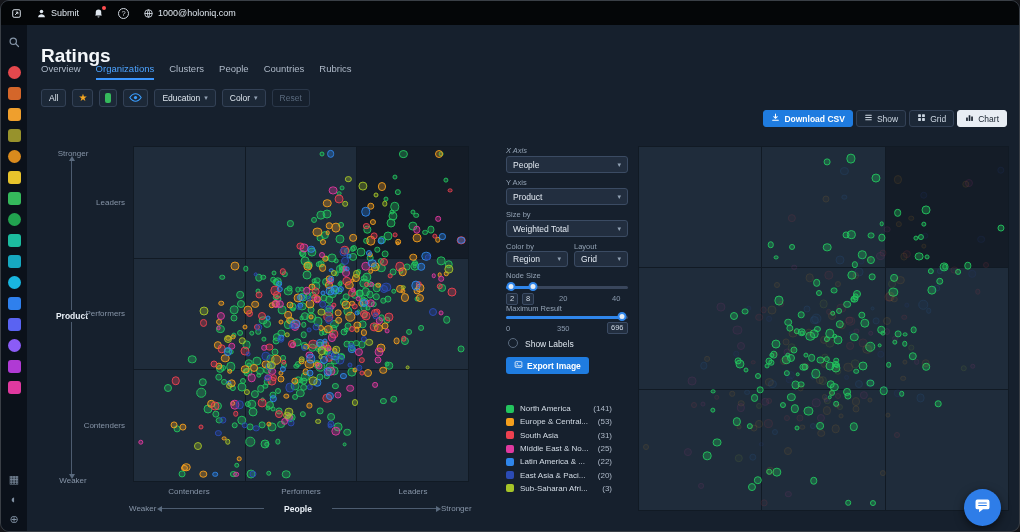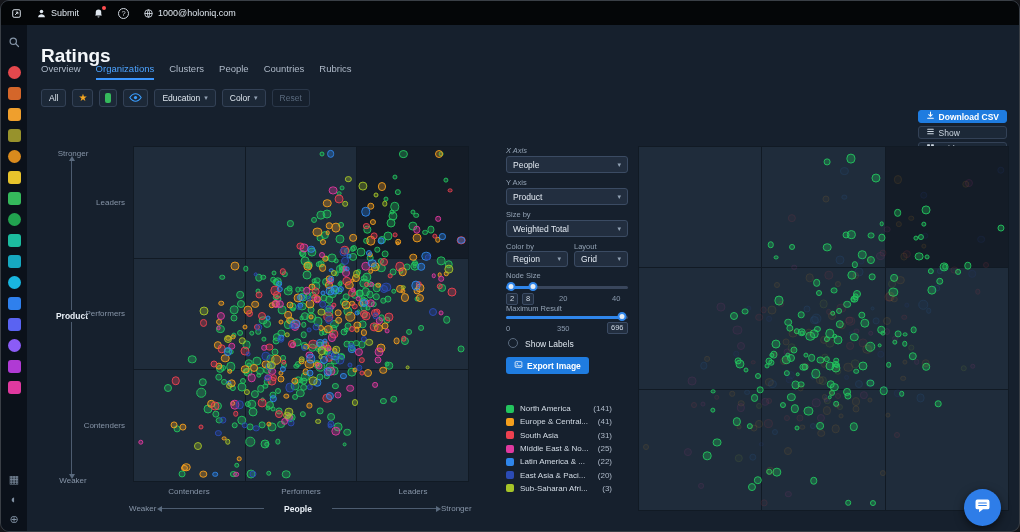--- a/index.html
+++ b/index.html
@@ -35,21 +35,21 @@
   .tabs{position:absolute;left:40px;top:62px;display:flex;gap:15px;}
   .tab{font-size:9.5px;color:#aeb9c8;padding-bottom:4px;cursor:pointer;white-space:nowrap;}
   .tab.active{color:#4da3ff;border-bottom:2px solid #3b96ff;}
   .filter-row{position:absolute;left:40px;top:88px;display:flex;gap:6px;height:18px;}
   .fbtn{display:inline-flex;align-items:center;gap:4px;padding:0 7px;background:#1c2837;
         border:1px solid #334156;border-radius:3px;color:#dfe7ef;font-size:8.5px;cursor:pointer;}
   .fbtn.icon-only{padding:0 5px;}
   .fbtn .star{color:#f6a821;font-size:10px;line-height:10px;}
   .fbtn.reset{color:#5a6a7e;border-color:#2a3749;background:transparent;}
   .leaf{width:6px;height:10px;border-radius:2px;background:#35b95c;}
-  .view-row{position:absolute;top:109px;right:12px;display:flex;gap:3px;height:17px;flex-direction:column;}
+  .view-row{position:absolute;top:109px;right:12px;display:flex;gap:3px;height:17px;}
   .vbtn{display:inline-flex;align-items:center;gap:4px;padding:0 7px;font-size:8.5px;border-radius:3px;
         background:#1c2837;border:1px solid #334156;color:#cdd7e2;cursor:pointer;}
   .vbtn.primary{background:#1f7ce0;border-color:#1f7ce0;color:#fff;font-weight:700;}
   .vbtn.active{background:#e9eef4;border-color:#e9eef4;color:#18222e;}
   
   .chart{position:absolute;overflow:hidden;border:1px solid #111a24;cursor:crosshair;}
   #chartL{left:132px;top:145px;width:336px;height:336px;}
   #chartR{left:637px;top:145px;width:371px;height:365px;}
   .cells{position:absolute;inset:0;display:grid;grid-template-columns:repeat(3,1fr);
          grid-template-rows:repeat(3,1fr);gap:1px;background:#111a24;}
@@ -973,21 +973,21 @@
 
   <div class="legend">
       <div class="lrow">
         <div class="lswatch" style="background: rgb(35, 196, 94);"></div>
         <div class="llabel">North America</div>
         <div class="lcount">(141)</div>
       </div>
       <div class="lrow">
         <div class="lswatch" style="background: rgb(245, 159, 29);"></div>
         <div class="llabel">Europe &amp; Central...</div>
-        <div class="lcount">(41)</div>
+        <div class="lcount">(53)</div>
       </div>
       <div class="lrow">
         <div class="lswatch" style="background: rgb(238, 65, 80);"></div>
         <div class="llabel">South Asia</div>
         <div class="lcount">(31)</div>
       </div>
       <div class="lrow">
         <div class="lswatch" style="background: rgb(224, 57, 159);"></div>
         <div class="llabel">Middle East &amp; No...</div>
         <div class="lcount">(25)</div>

